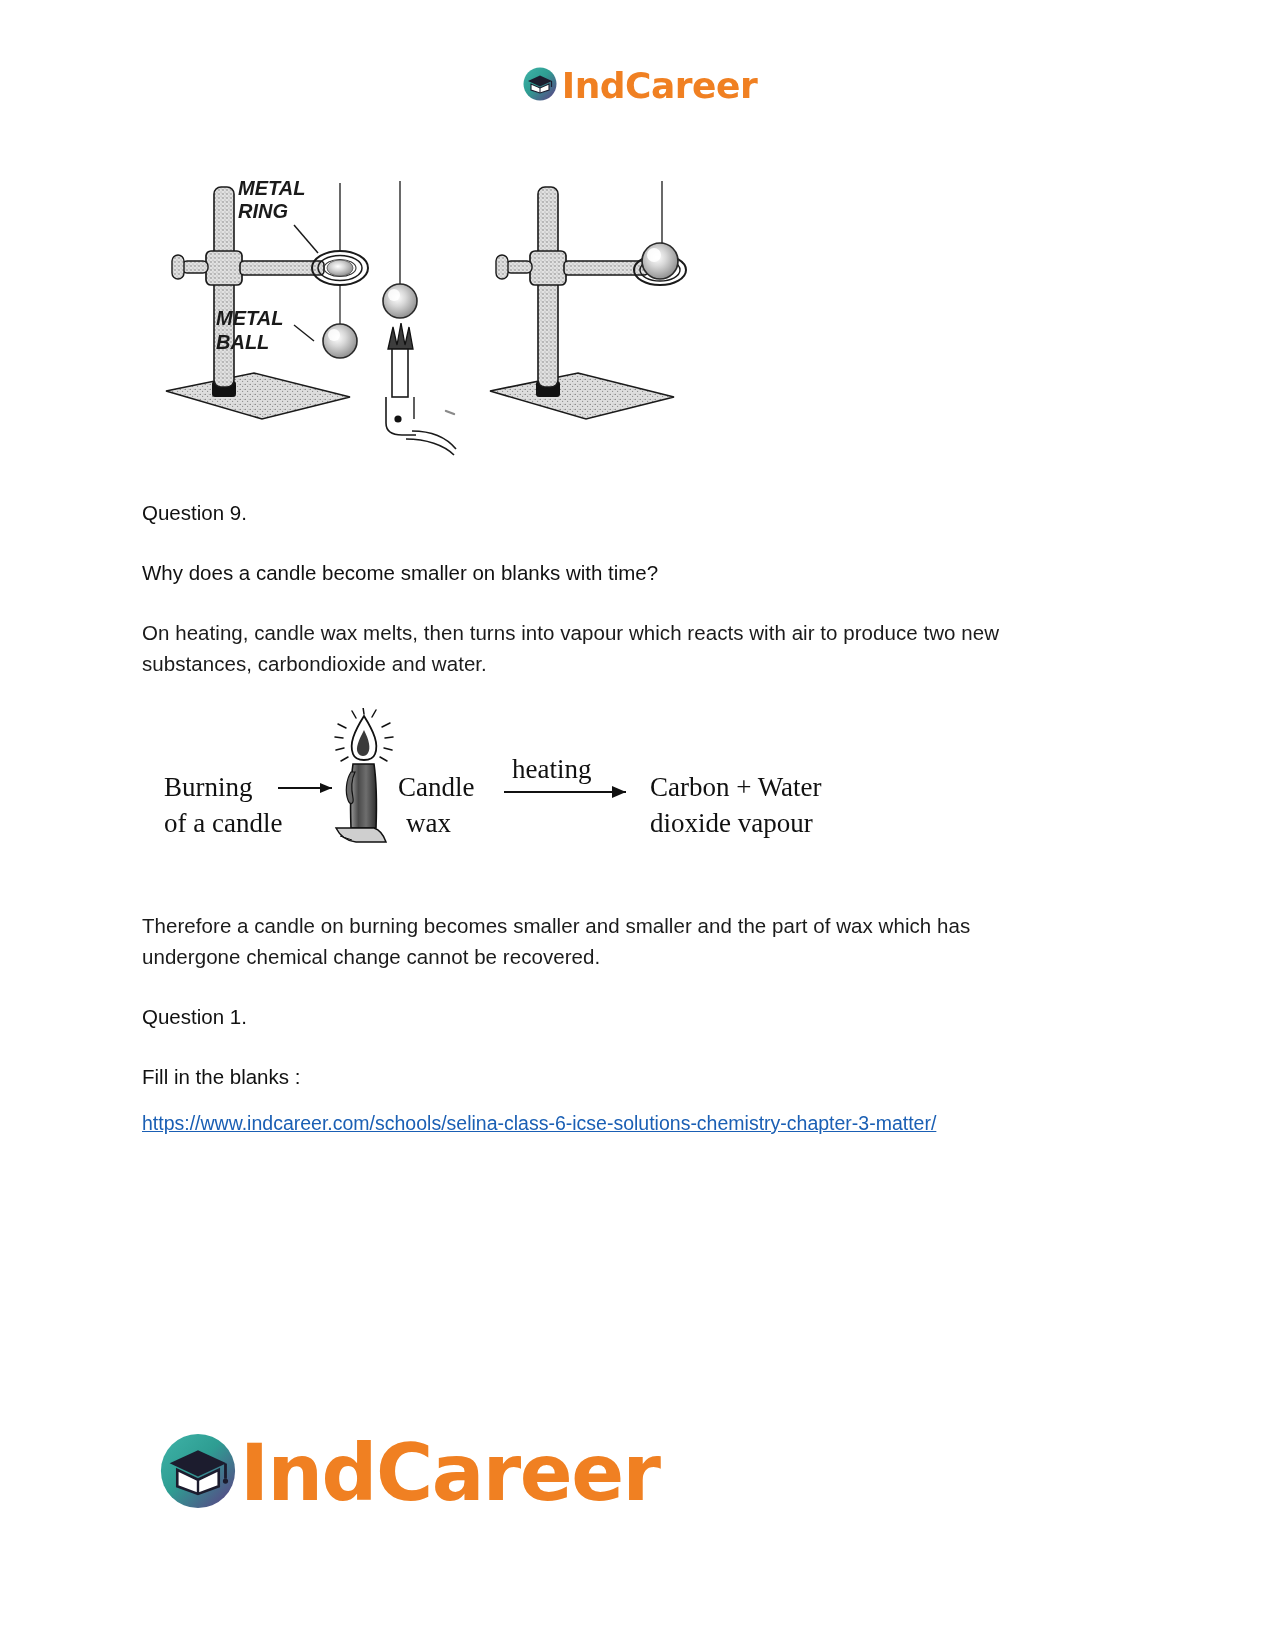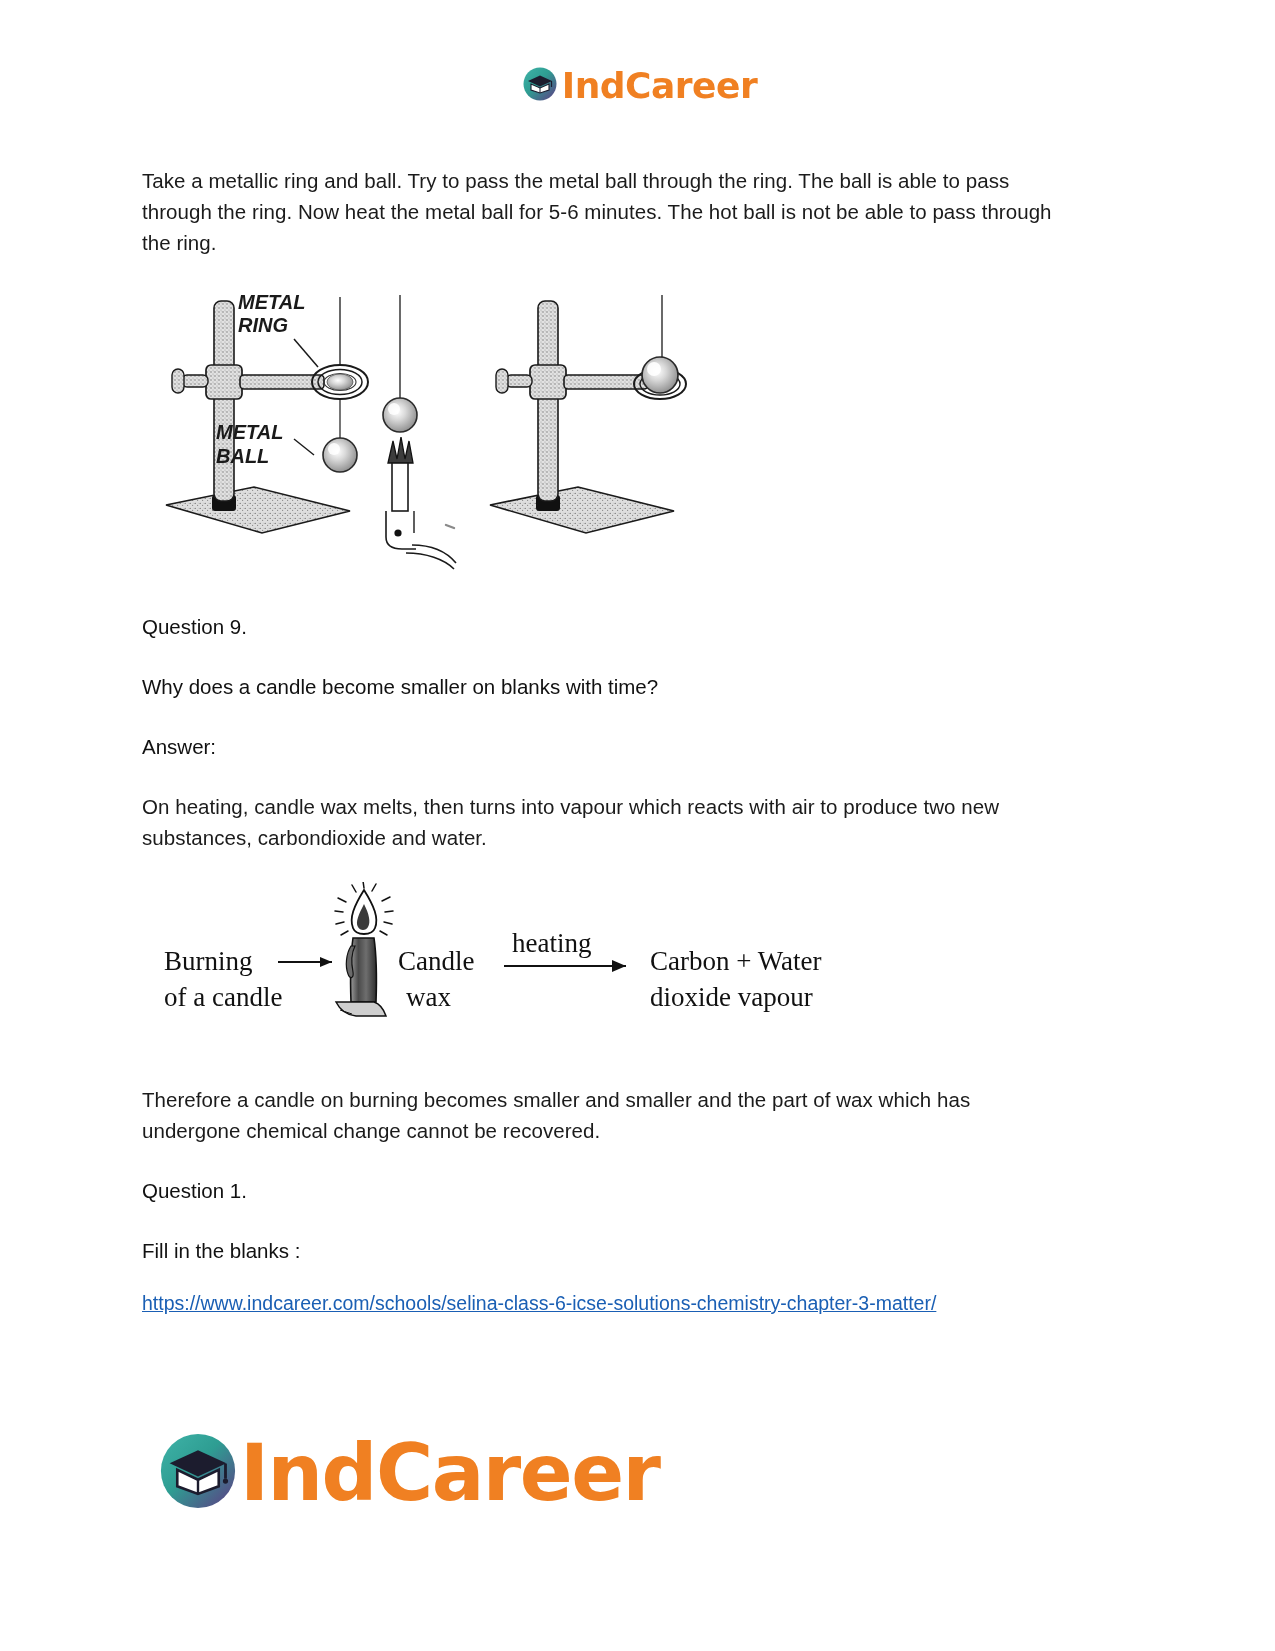--- a/index.html
+++ b/index.html
@@ -48,21 +48,21 @@
     color: #1b1b1b;
     letter-spacing: 0.05px;
   }
   p.bold-line {
     font-size: 20.5px;
     line-height: 31px;
     font-weight: normal;
     margin: 0 0 29px 0;
     color: #111;
   }
-  p.tight { margin-bottom: 22px; }
+  p.tight { margin-bottom: 16px; }
 
   .link-line {
     font-size: 19.5px;
     line-height: 30px;
     margin: 0;
   }
   .link-line a {
     color: #1a5fb4;
     text-decoration: underline;
     word-break: break-all;
@@ -116,21 +116,20 @@
       <path d="M13 22 L13 28 L22 31 L31 28 L31 22 L22 26 Z" fill="#ffffff" stroke="#1c1c2e" stroke-width="1.1"></path>
       <path d="M22 26 L22 31" stroke="#1c1c2e" stroke-width="1"></path>
       <path d="M33.5 19 L33.5 25" stroke="#1c1c2e" stroke-width="1.2"></path>
     </svg>
   </span>
   <span class="logo-word">IndCareer</span>
 </div>
 
 <div class="content">
 
-  <p class="body-text">Take a metallic ring and ball. Try to pass the metal ball through the ring. The ball is able to pass through the ring. Now heat the metal ball for 5-6 minutes. The hot ball is not be able to pass through the ring.</p>
 
 
   <div class="figure-apparatus">
     <svg width="560" height="290" viewBox="0 0 560 290" xmlns="http://www.w3.org/2000/svg">
       <defs>
         <pattern id="stipple" width="4" height="4" patternUnits="userSpaceOnUse">
           <rect width="4" height="4" fill="#e2e2e2"></rect>
           <circle cx="1" cy="1" r="0.65" fill="#6a6a6a"></circle>
           <circle cx="3" cy="3" r="0.5" fill="#8a8a8a"></circle>
           <circle cx="3.2" cy="0.8" r="0.35" fill="#9a9a9a"></circle>
@@ -221,21 +220,20 @@
         <circle cx="506" cy="88" r="18" fill="url(#ballgrad)" stroke="#2a2a2a" stroke-width="1.7"></circle>
         <circle cx="500" cy="82" r="7" fill="#ffffff" opacity="0.9"></circle>
 
         <line x1="508" y1="8" x2="508" y2="70" stroke="#1a1a1a" stroke-width="1.3"></line>
       </g>
     </svg>
   </div>
 
   <p class="bold-line">Question 9.</p>
   <p class="bold-line">Why does a candle become smaller on blanks with time?</p>
-  <p class="bold-line">Answer:</p>
   <p class="body-text">On heating, candle wax melts, then turns into vapour which reacts with air to produce two new substances, carbondioxide and water.</p>
 
   <div class="figure-reaction">
     <svg width="680" height="170" viewBox="0 0 680 170" xmlns="http://www.w3.org/2000/svg">
       <defs>
         <linearGradient id="waxgrad" x1="0" y1="0" x2="1" y2="0">
           <stop offset="0%" stop-color="#9a9a9a"></stop>
           <stop offset="30%" stop-color="#4a4a4a"></stop>
           <stop offset="60%" stop-color="#6e6e6e"></stop>
           <stop offset="100%" stop-color="#2e2e2e"></stop>

